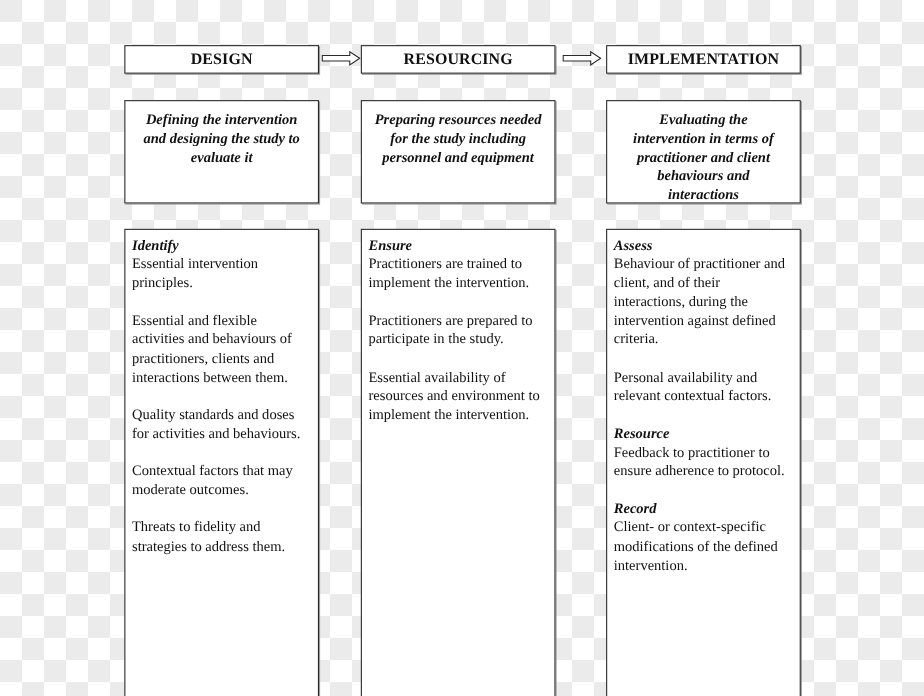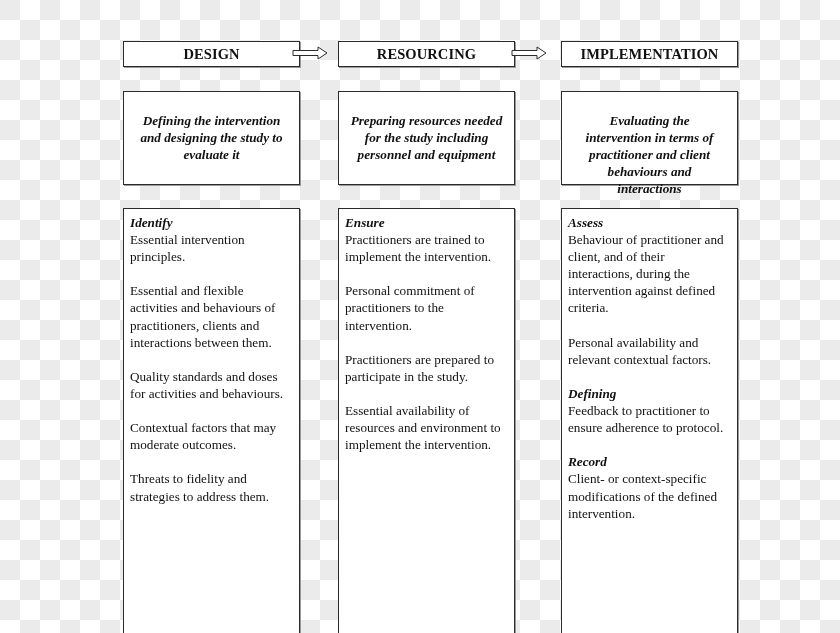--- a/index.html
+++ b/index.html
@@ -12,35 +12,34 @@
     background-size: 40px 40px;
     background-position: 20px 0, 0 20px;
     font-family: "Liberation Serif", "DejaVu Serif", serif;
     color: #111;
   }
   .box {
     position: absolute; box-sizing: border-box;
     border: 1px solid #2b2b2b;
     background: #ffffff;
     box-shadow: 1px 1px 0 #9a9a9a;
-    margin-left: 10px;
   }
   .hdr {
     top: 41px; height: 26px; width: 177px;
     display: flex; align-items: center; justify-content: center;
     font-weight: bold; font-size: 14.5px; letter-spacing: 0.1px;
   }
   .c1 { left: 113px; }
   .c2 { left: 328px; }
   .c3 { left: 551px; }
   .arrow { position: absolute; top: 46px; width: 36px; height: 14px; }
   .sub {
     top: 91px; height: 94px; width: 177px;
     text-align: center; font-style: italic; font-weight: bold;
-    font-size: 13.2px; line-height: 17px; padding: 20px 8px 0 8px;
+    font-size: 13.2px; line-height: 17px; padding: 8px 8px 0 8px;
   }
   .det {
     top: 208px; height: 470px; width: 177px;
     font-size: 13.2px; line-height: 17.1px; padding: 5px 6px 0 6px;
   }
   .det .sec-title { font-style: italic; font-weight: bold; display: block; }
   .det .para { display: block; margin-bottom: 17.1px; }
 </style>
 </head>
 <body>
@@ -76,26 +75,25 @@
   <span class="para">Essential intervention principles.</span>
   <span class="para">Essential and flexible activities and behaviours of practitioners, clients and interactions between them.</span>
   <span class="para">Quality standards and doses for activities and behaviours.</span>
   <span class="para">Contextual factors that may moderate outcomes.</span>
   <span class="para">Threats to fidelity and strategies to address them.</span>
 </div>
 
 <div class="box det c2">
   <span class="sec-title">Ensure</span>
   <span class="para">Practitioners are trained to implement the intervention.</span>
-  <span class="para">Personal commitment of practitioners to the intervention.</span>
   <span class="para">Practitioners are prepared to participate in the study.</span>
   <span class="para">Essential availability of resources and environment to implement the intervention.</span>
 </div>
 
 <div class="box det c3">
   <span class="sec-title">Assess</span>
   <span class="para">Behaviour of practitioner and client, and of their interactions, during the intervention against defined criteria.</span>
   <span class="para">Personal availability and relevant contextual factors.</span>
-  <span class="sec-title">Defining</span>
+  <span class="sec-title">Resource</span>
   <span class="para">Feedback to practitioner to ensure adherence to protocol.</span>
   <span class="sec-title">Record</span>
   <span class="para">Client- or context-specific modifications of the defined intervention.</span>
 </div>
 
 </body></html>

